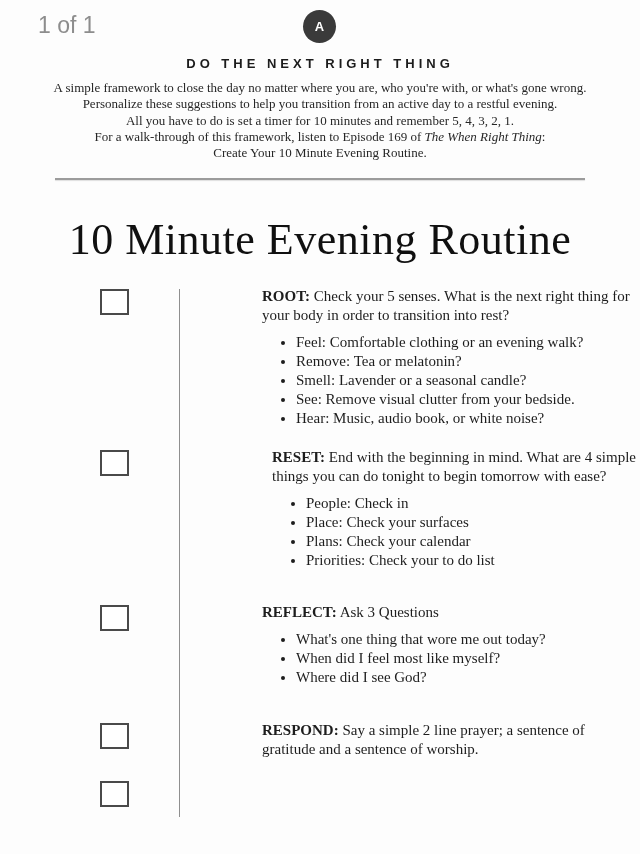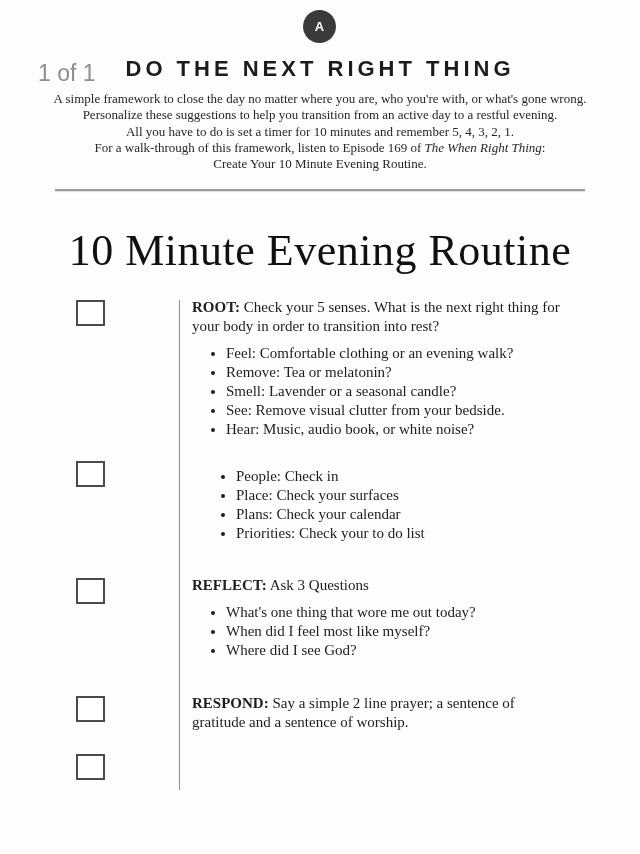--- a/index.html
+++ b/index.html
@@ -12,37 +12,37 @@
     color: #1f1f1f;
     overflow: hidden;
     position: relative;
   }
 
   
   .top-bar { position: relative; height: 52px; }
   .page-indicator {
     position: absolute; left: 38px; top: 12px;
     font-family: "Liberation Sans", sans-serif;
-    font-size: 23px; font-weight: 500; color: #8d8d8d; margin-top: 48px;
+    font-size: 23px; font-weight: 500; color: #8d8d8d;
   }
   .avatar {
     position: absolute; left: 303px; top: 10px;
     width: 33px; height: 33px; border-radius: 50%;
     background: #3a3a3a; color: #ffffff;
     display: flex; align-items: center; justify-content: center;
     font-family: "Liberation Sans", sans-serif;
     font-size: 13px; font-weight: bold; cursor: pointer;
   }
 
   
   .doc-header { text-align: center; }
   .doc-title {
     margin: 4px 0 9px 0;
     font-family: "Liberation Sans", sans-serif;
-    font-size: 22px; font-weight: 800; letter-spacing: 4px;
+    font-size: 13px; font-weight: 800; letter-spacing: 4px;
     color: #1c1c1c;
   }
   .intro {
     width: 540px; margin: 0 auto;
     font-size: 13px; line-height: 16.3px; color: #262626;
   }
   .intro p { margin: 0; }
   .italic { font-style: italic; }
   .website {
     margin-top: 9px;
@@ -66,21 +66,21 @@
   .checklist {
     position: relative;
     margin-top: 22px;
     padding-bottom: 12px;
     font-size: 15px; line-height: 19px; color: #1d1d1d;
   }
   .vrule {
     position: absolute; left: 179px; top: 2px; bottom: 2px;
     width: 1px; background: #8f8f8f;
   }
-  .section { display: flex; align-items: flex-start; padding-left: 76px; }
+  .section { display: flex; align-items: flex-start; padding-left: 100px; justify-content: space-between; }
   .section.s2 { margin-top: 12px; }
   .section.s3 { margin-top: 25px; }
   .section.s4 { margin-top: 26px; }
   .section.s5 { margin-top: 20px; }
   .checkbox {
     flex: none; width: 29px; height: 26px; margin-top: 2px;
     border: 2px solid #4a4a4a; background: #ffffff; cursor: pointer;
   }
   .section-text { margin-left: 87px; width: 378px; }
   .section-text.indent { padding-left: 10px; }
@@ -126,20 +126,21 @@
         <li>Smell: Lavender or a seasonal candle?</li>
         <li>See: Remove visual clutter from your bedside.</li>
         <li>Hear: Music, audio book, or white noise?</li>
       </ul>
     </div>
   </div>
 
   <div class="section s2">
     <div class="checkbox"></div>
     <div class="section-text indent">
+      <p class="sec-head"><span class="sec-label">RESET:</span> <span>End with the beginning in mind. What are 4 simple things you can do tonight to begin tomorrow with ease?</span></p>
       <ul>
         <li>People: Check in</li>
         <li>Place: Check your surfaces</li>
         <li>Plans: Check your calendar</li>
         <li>Priorities: Check your to do list</li>
       </ul>
     </div>
   </div>
 
   <div class="section s3">

